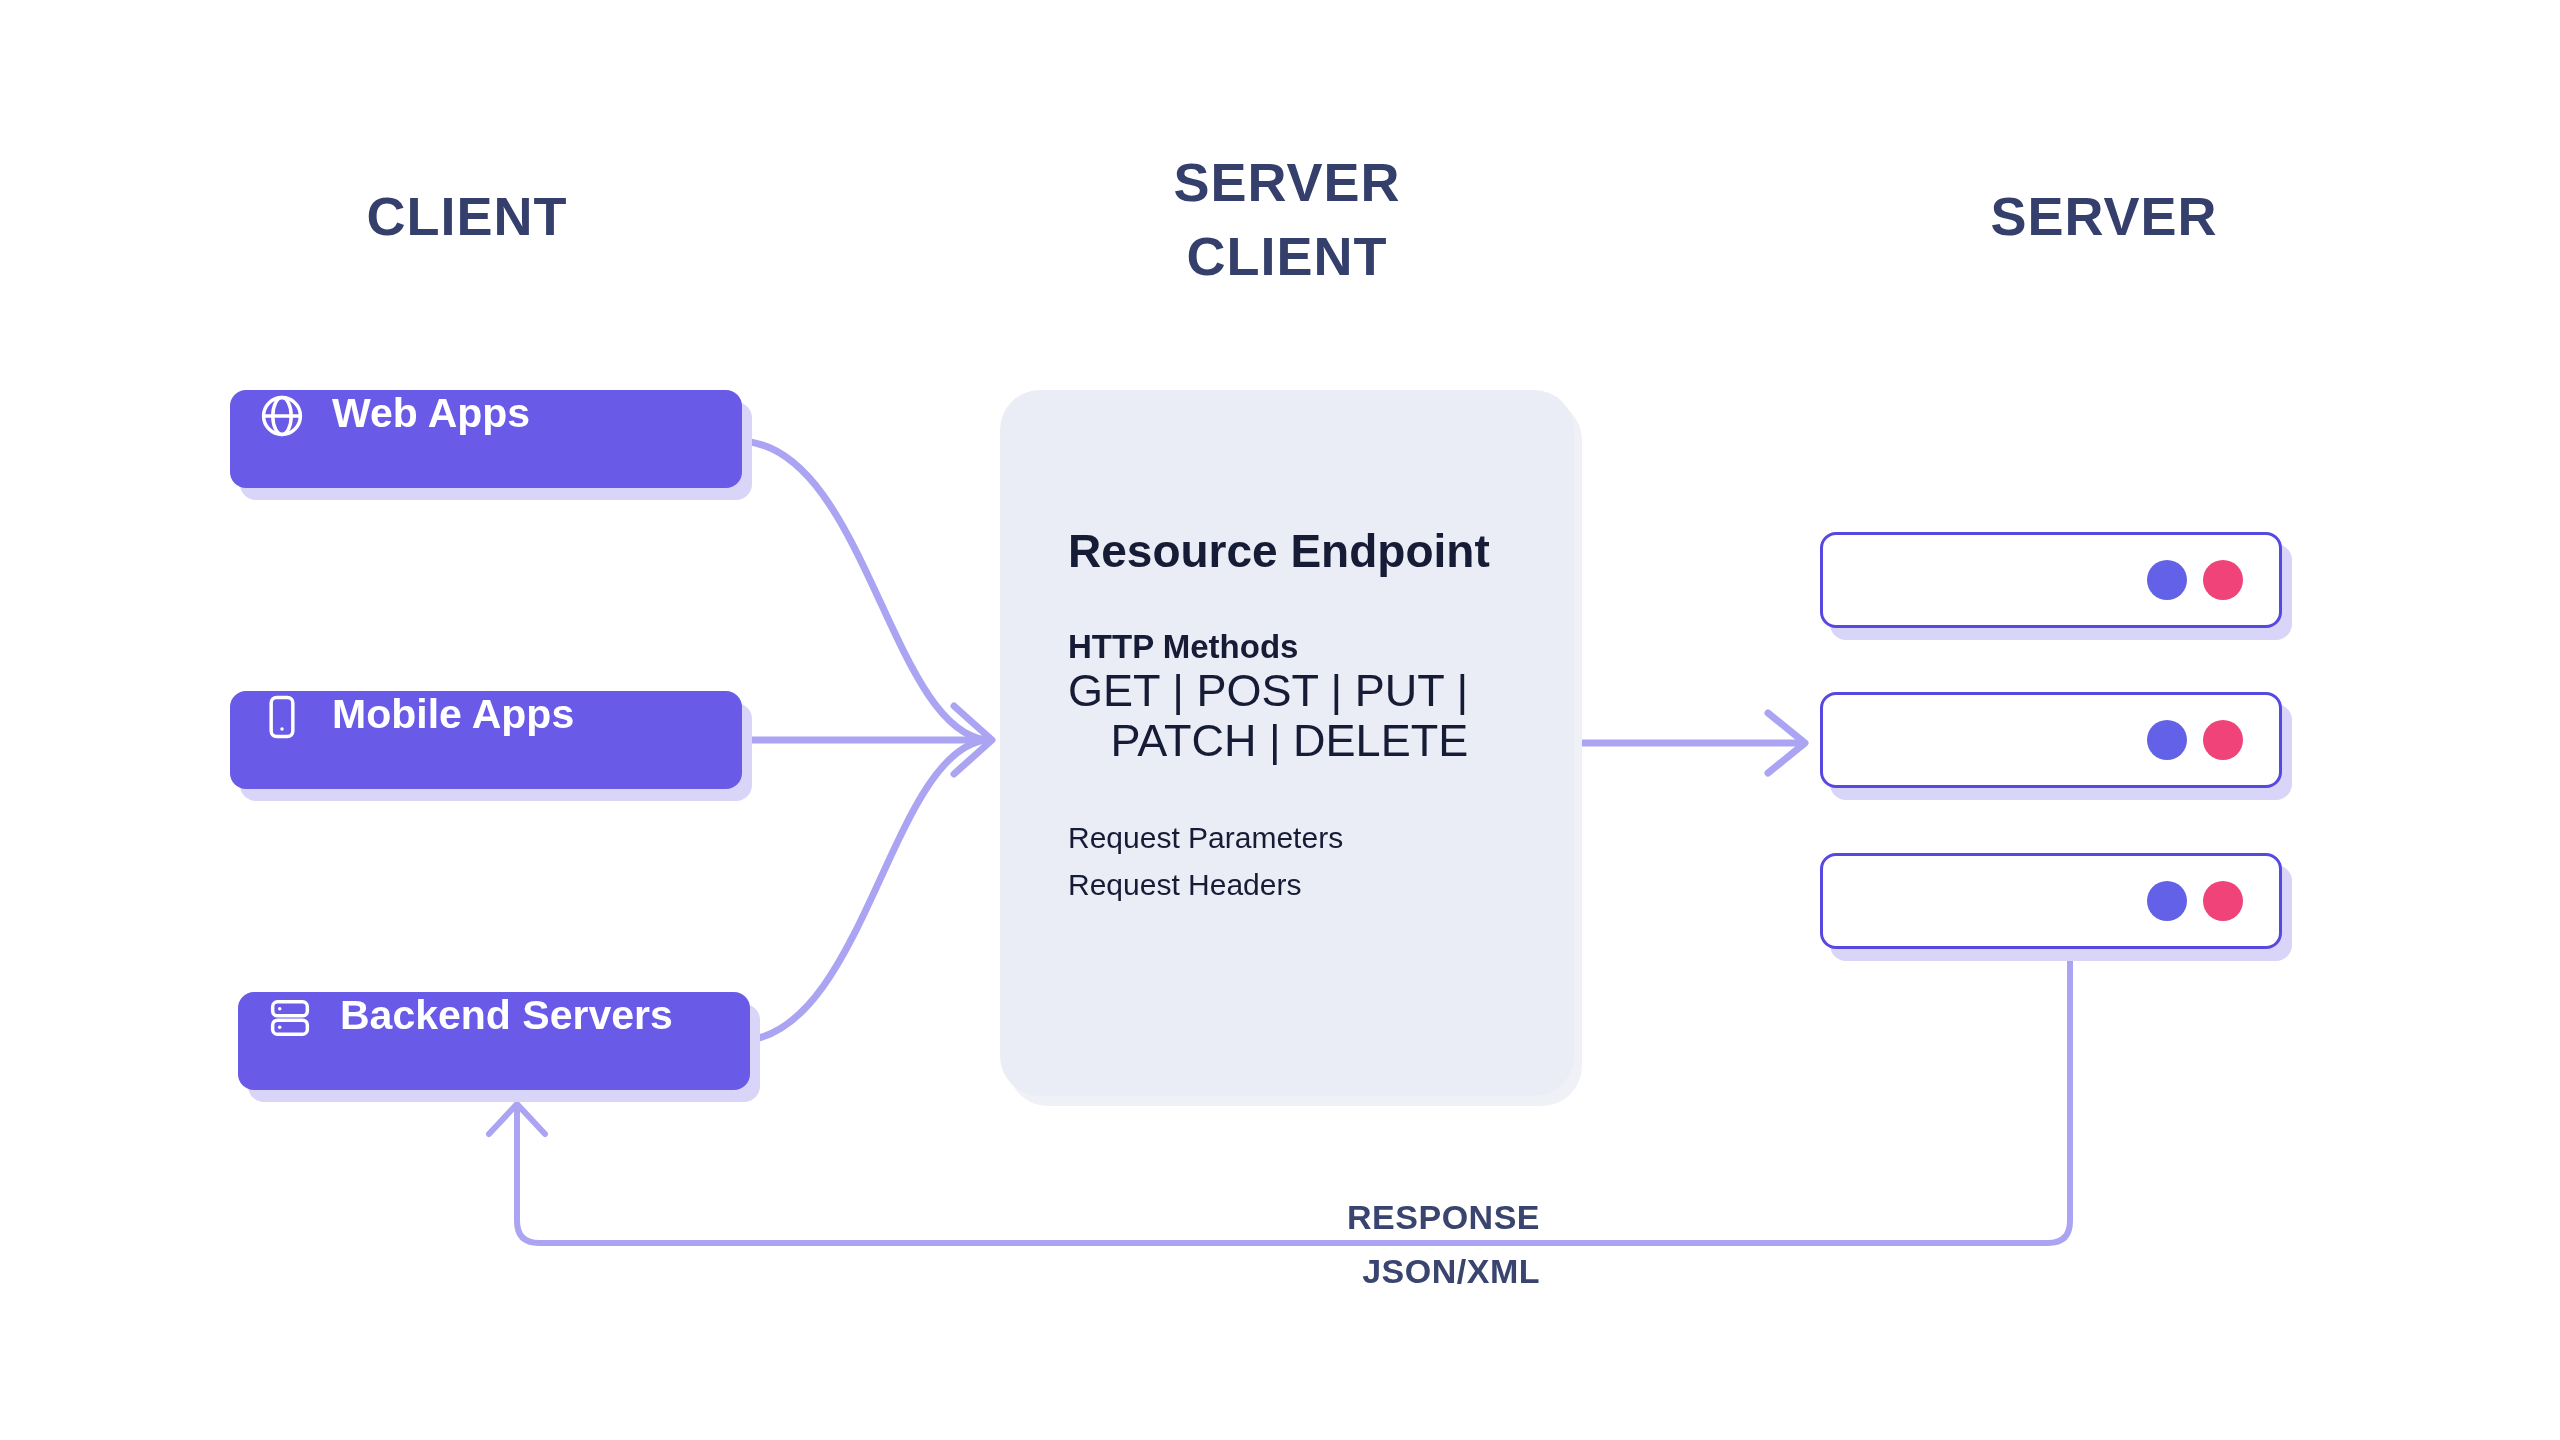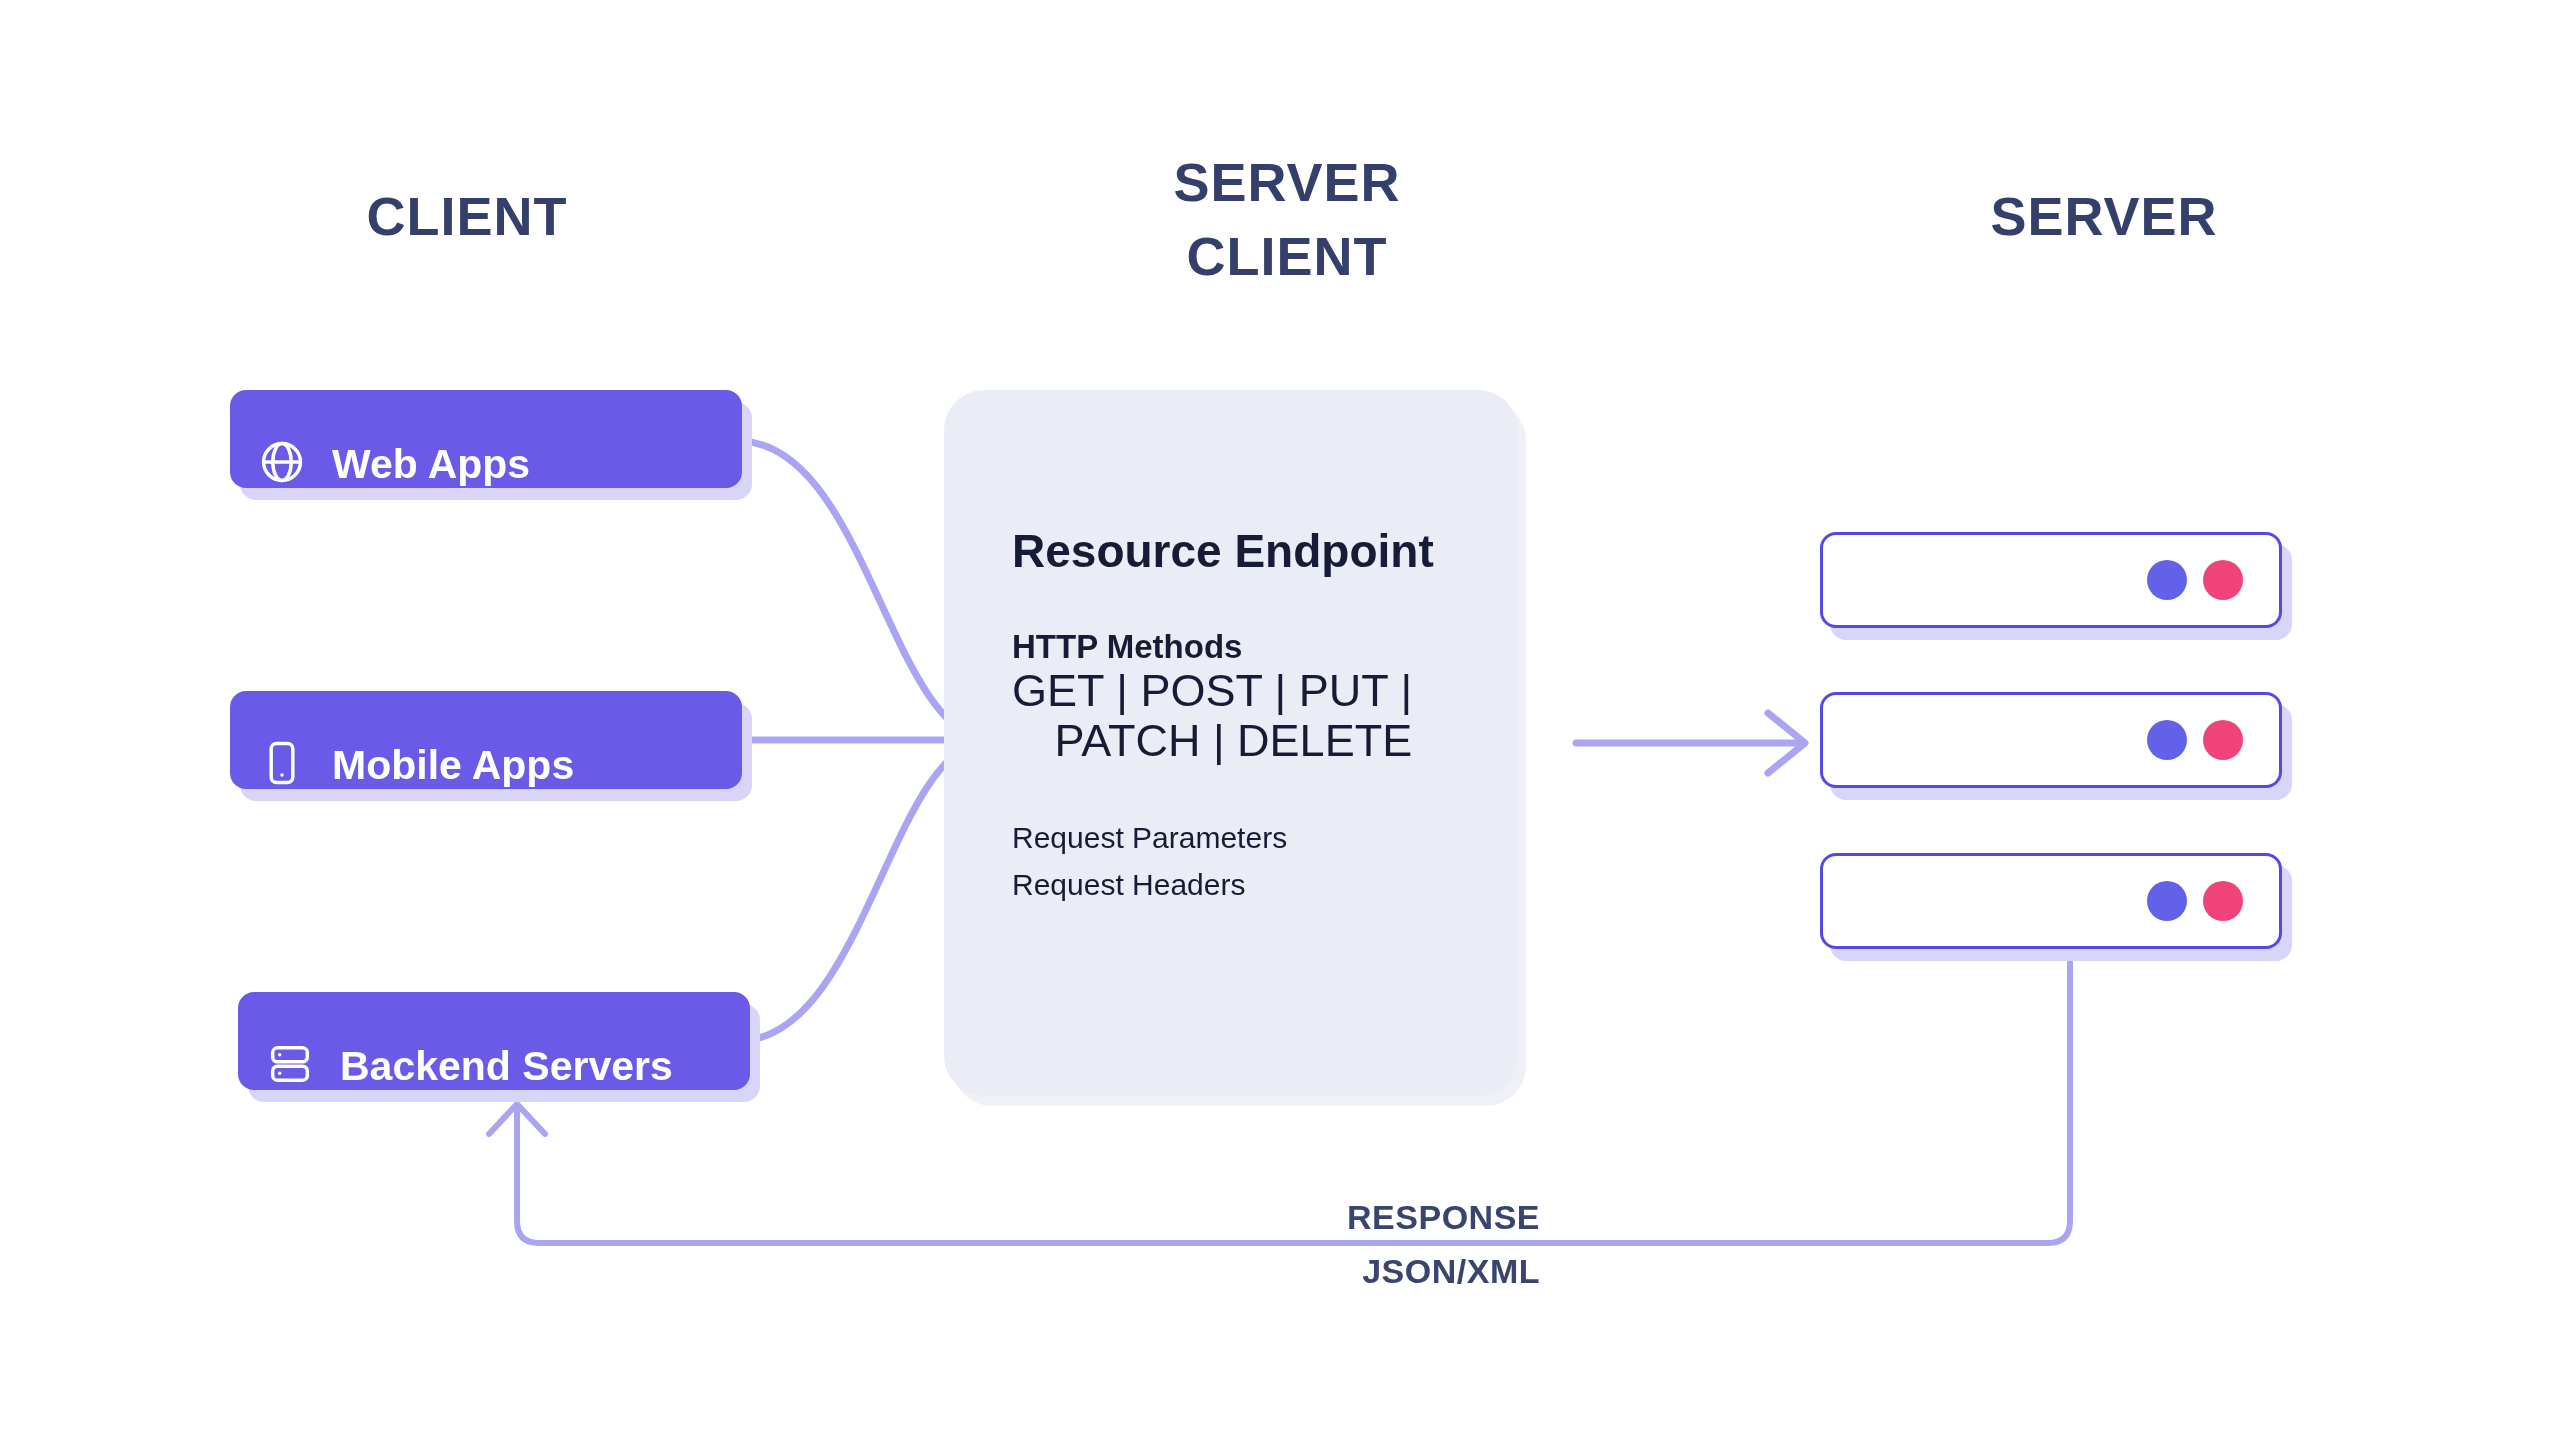--- a/index.html
+++ b/index.html
@@ -10,26 +10,26 @@
   .layer-svg{position:absolute;left:0;top:0;z-index:0;}
   .col-title{
     position:absolute;z-index:2;text-align:center;font-weight:bold;
     font-size:54px;line-height:60px;color:#343F6B;letter-spacing:1px;
   }
   .payload-title{line-height:74px;}
   .client-btn{
     position:absolute;left:230px;width:512px;height:98px;z-index:2;
     background:#6A5AE8;border-radius:16px;
     box-shadow:10px 12px 0 0 #D9D5F9;
-    display:flex;align-items:flex-end;padding-left:26px;box-sizing:border-box;gap:24px;
+    display:flex;align-items:flex-start;padding-left:26px;box-sizing:border-box;gap:24px;
   }
   .client-btn .label{color:#ffffff;font-weight:bold;font-size:41px;}
   .client-btn svg{display:block;}
   .panel{
-    position:absolute;left:944px;top:390px;width:574px;height:706px;z-index:1;
+    position:absolute;left:1000px;top:390px;width:574px;height:706px;z-index:1;
     background:#EAEDF5;border-radius:40px;
     box-shadow:8px 10px 0 0 #F0F1F7;
   }
   .panel .heading{
     position:absolute;left:68px;top:134px;font-weight:bold;font-size:46px;color:#171C36;
   }
   .panel .methods-label{
     position:absolute;left:68px;top:238px;font-weight:bold;font-size:33px;color:#171C36;
   }
   .panel .methods{

